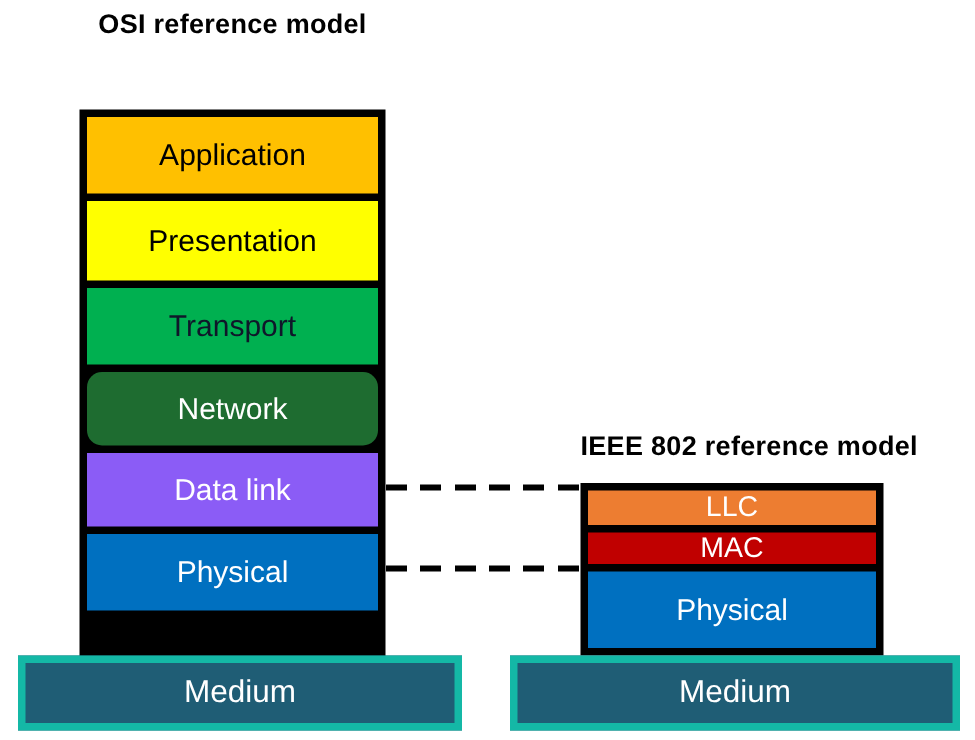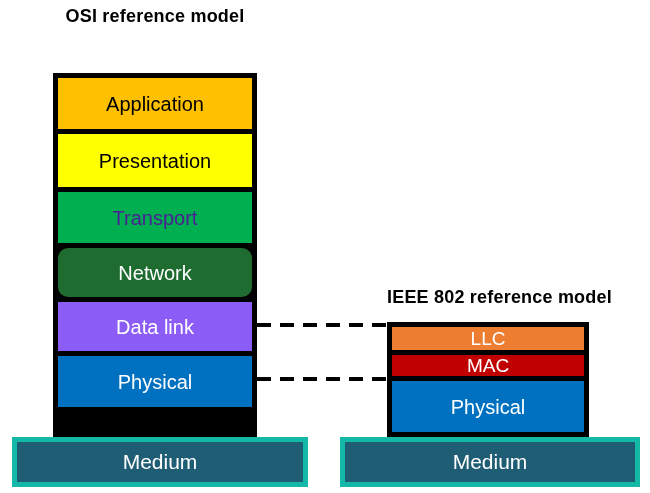--- a/index.html
+++ b/index.html
@@ -79,21 +79,21 @@
 
 <div class="canvas">
 
   <div class="diagram-title title-osi">OSI reference model</div>
 
   <div class="diagram-title title-ieee">IEEE 802 reference model</div>
 
   <div class="stack stack-osi">
     <div class="layer" style="height: 51px; background: rgb(255, 192, 0); color: rgb(0, 0, 0);">Application</div>
     <div class="layer" style="height: 53px; background: rgb(255, 255, 0); color: rgb(0, 0, 0);">Presentation</div>
-    <div class="layer" style="height: 51px; background: rgb(0, 176, 80); color: #4c1d95;">Transport</div>
+    <div class="layer" style="height: 51px; background: rgb(0, 176, 80); color: #0f172a;">Transport</div>
     <div class="layer" style="height: 49px; background: rgb(30, 108, 48); color: rgb(255, 255, 255); border-radius: 10px;">Network</div>
     <div class="layer" style="height: 49px; background: #8b5cf6; color: rgb(255, 255, 255);">Data link</div>
     <div class="layer" style="height: 51px; background: rgb(0, 112, 192); color: rgb(255, 255, 255);">Physical</div>
   </div>
 
   <div class="dashed-connector connector-top"></div>
   <div class="dashed-connector connector-bottom"></div>
 
   <div class="stack stack-ieee">
     <div class="layer small" style="height: 23px; background: rgb(237, 125, 49); color: rgb(255, 255, 255);">LLC</div>

